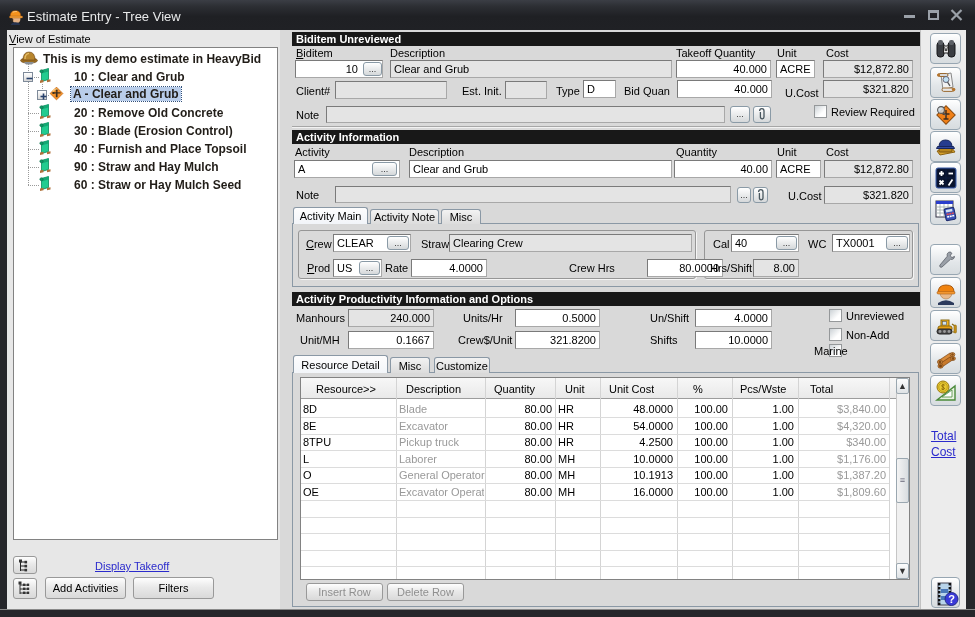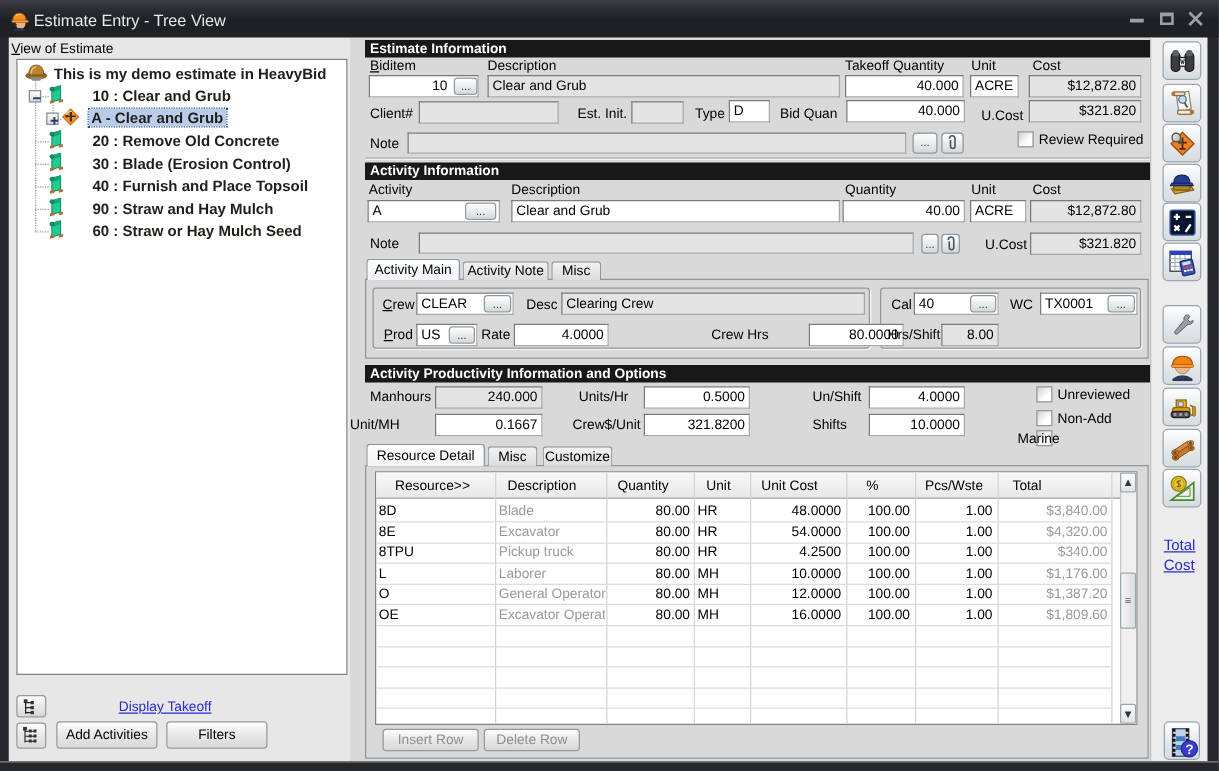--- a/index.html
+++ b/index.html
@@ -152,21 +152,21 @@
 </svg>
 
 <div class="btn" style="left:13px;top:556px;width:24px;height:18px"></div>
 <div class="btn" style="left:13px;top:578px;width:24px;height:21px"></div>
 <div class="link" style="left:95px;top:560px">Display Takeoff</div>
 <div class="btn" style="left:45px;top:577px;width:81px;height:22px;line-height:21px">Add Activities</div>
 <div class="btn" style="left:133px;top:577px;width:81px;height:22px;line-height:21px">Filters</div>
 
 <div id="rightpanel">
 
-  <div class="secbar" style="top:32px">Estimate Information</div>
+  <div class="secbar" style="top:32px">Biditem Unreviewed</div>
   <div class="lbl" style="left:296px;top:47px"><span style="text-decoration:underline">B</span>iditem</div>
   <div class="lbl" style="left:390px;top:47px">Description</div>
   <div class="lbl" style="left:676px;top:47px">Takeoff Quantity</div>
   <div class="lbl" style="left:777px;top:47px">Unit</div>
   <div class="lbl" style="left:826px;top:47px">Cost</div>
   <div class="box rt" style="left:295px;top:60px;width:88px;height:18px;padding-right:24px">10</div>
   <div class="dots" style="left:363px;top:62px;width:19px;height:14px;line-height:12px">...</div>
   <div class="box gray" style="left:390px;top:60px;width:282px;height:18px">Clear and Grub</div>
   <div class="box rt" style="left:676px;top:60px;width:95px;height:18px">40.000</div>
   <div class="box" style="left:776px;top:60px;width:39px;height:18px">ACRE</div>
@@ -214,21 +214,21 @@
 
   <div class="tabpage" style="left:292px;top:223px;width:627px;height:64px"></div>
   <div class="tab active" style="left:293px;top:207px;width:75px;height:17px;line-height:17px">Activity Main</div>
   <div class="tab" style="left:370px;top:209px;width:69px;height:15px;line-height:15px">Activity Note</div>
   <div class="tab" style="left:441px;top:209px;width:40px;height:15px;line-height:15px">Misc</div>
   <div class="grp" style="left:298px;top:230px;width:398px;height:49px"></div>
   <div class="grp" style="left:704px;top:230px;width:209px;height:49px"></div>
   <div class="lbl" style="left:306px;top:238px"><span style="text-decoration:underline">C</span>rew</div>
   <div class="box" style="left:333px;top:234px;width:78px;height:18px;padding-right:26px">CLEAR</div>
   <div class="dots" style="left:387px;top:236px;width:22px;height:14px;line-height:12px">...</div>
-  <div class="lbl" style="left:421px;top:238px">Desc</div>
+  <div class="lbl" style="left:421px;top:238px">Straw</div>
   <div class="box gray" style="left:449px;top:234px;width:243px;height:18px">Clearing Crew</div>
   <div class="lbl" style="left:307px;top:262px"><span style="text-decoration:underline">P</span>rod</div>
   <div class="box" style="left:333px;top:259px;width:49px;height:18px;padding-right:24px">US</div>
   <div class="dots" style="left:359px;top:261px;width:21px;height:14px;line-height:12px">...</div>
   <div class="lbl" style="left:385px;top:262px">Rate</div>
   <div class="box rt" style="left:411px;top:259px;width:76px;height:18px">4.0000</div>
   <div class="lbl" style="left:569px;top:262px">Crew Hrs</div>
   <div class="box rt" style="left:647px;top:259px;width:76px;height:18px">80.0000</div>
   <div class="lbl" style="left:713px;top:238px">Cal</div>
   <div class="box" style="left:731px;top:234px;width:68px;height:18px;padding-right:26px">40</div>
@@ -241,21 +241,21 @@
 
   <div class="secbar" style="top:292px">Activity Productivity Information and Options</div>
   <div class="lbl" style="left:296px;top:312px">Manhours</div>
   <div class="box gray rt" style="left:348px;top:309px;width:86px;height:18px">240.000</div>
   <div class="lbl" style="left:463px;top:312px">Units/Hr</div>
   <div class="box rt" style="left:515px;top:309px;width:85px;height:18px">0.5000</div>
   <div class="lbl" style="left:650px;top:312px">Un/Shift</div>
   <div class="box rt" style="left:695px;top:309px;width:77px;height:18px">4.0000</div>
   <div class="chk" style="left:829px;top:309px"></div>
   <div class="lbl" style="left:846px;top:310px">Unreviewed</div>
-  <div class="lbl" style="left:280px;top:334px">Unit/MH</div>
+  <div class="lbl" style="left:300px;top:334px">Unit/MH</div>
   <div class="box rt" style="left:348px;top:331px;width:86px;height:18px">0.1667</div>
   <div class="lbl" style="left:458px;top:334px">Crew$/Unit</div>
   <div class="box rt" style="left:515px;top:331px;width:85px;height:18px">321.8200</div>
   <div class="lbl" style="left:650px;top:334px">Shifts</div>
   <div class="box rt" style="left:695px;top:331px;width:77px;height:18px">10.0000</div>
   <div class="chk" style="left:829px;top:328px"></div>
   <div class="lbl" style="left:846px;top:329px">Non-Add</div>
   <div class="chk" style="left:829px;top:344px"></div>
   <div class="lbl" style="left:814px;top:345px">Marine</div>
 
@@ -325,21 +325,21 @@
       <div class="gcell gr" style="left:480px;top:451px;width:72px">80.00</div>
       <div class="gcell" style="left:558px;top:451px">MH</div>
       <div class="gcell gr" style="left:590px;top:451px;width:83px">10.0000</div>
       <div class="gcell gr" style="left:680px;top:451px;width:48px">100.00</div>
       <div class="gcell gr" style="left:735px;top:451px;width:59px">1.00</div>
       <div class="gcell gr gdim" style="left:800px;top:451px;width:86px">$1,176.00</div>
     <div class="gcell" style="left:303px;top:467px">O</div>
       <div class="gcell gdim" style="left:399px;top:467px">General Operator</div>
       <div class="gcell gr" style="left:480px;top:467px;width:72px">80.00</div>
       <div class="gcell" style="left:558px;top:467px">MH</div>
-      <div class="gcell gr" style="left:590px;top:467px;width:83px">12.0000</div>
+      <div class="gcell gr" style="left:590px;top:467px;width:83px">10.1913</div>
       <div class="gcell gr" style="left:680px;top:467px;width:48px">100.00</div>
       <div class="gcell gr" style="left:735px;top:467px;width:59px">1.00</div>
       <div class="gcell gr gdim" style="left:800px;top:467px;width:86px">$1,387.20</div>
     <div class="gcell" style="left:303px;top:484px">OE</div>
       <div class="gcell gdim" style="left:399px;top:484px;width:85px">Excavator Operat</div>
       <div class="gcell gr" style="left:480px;top:484px;width:72px">80.00</div>
       <div class="gcell" style="left:558px;top:484px">MH</div>
       <div class="gcell gr" style="left:590px;top:484px;width:83px">16.0000</div>
       <div class="gcell gr" style="left:680px;top:484px;width:48px">100.00</div>
       <div class="gcell gr" style="left:735px;top:484px;width:59px">1.00</div>

